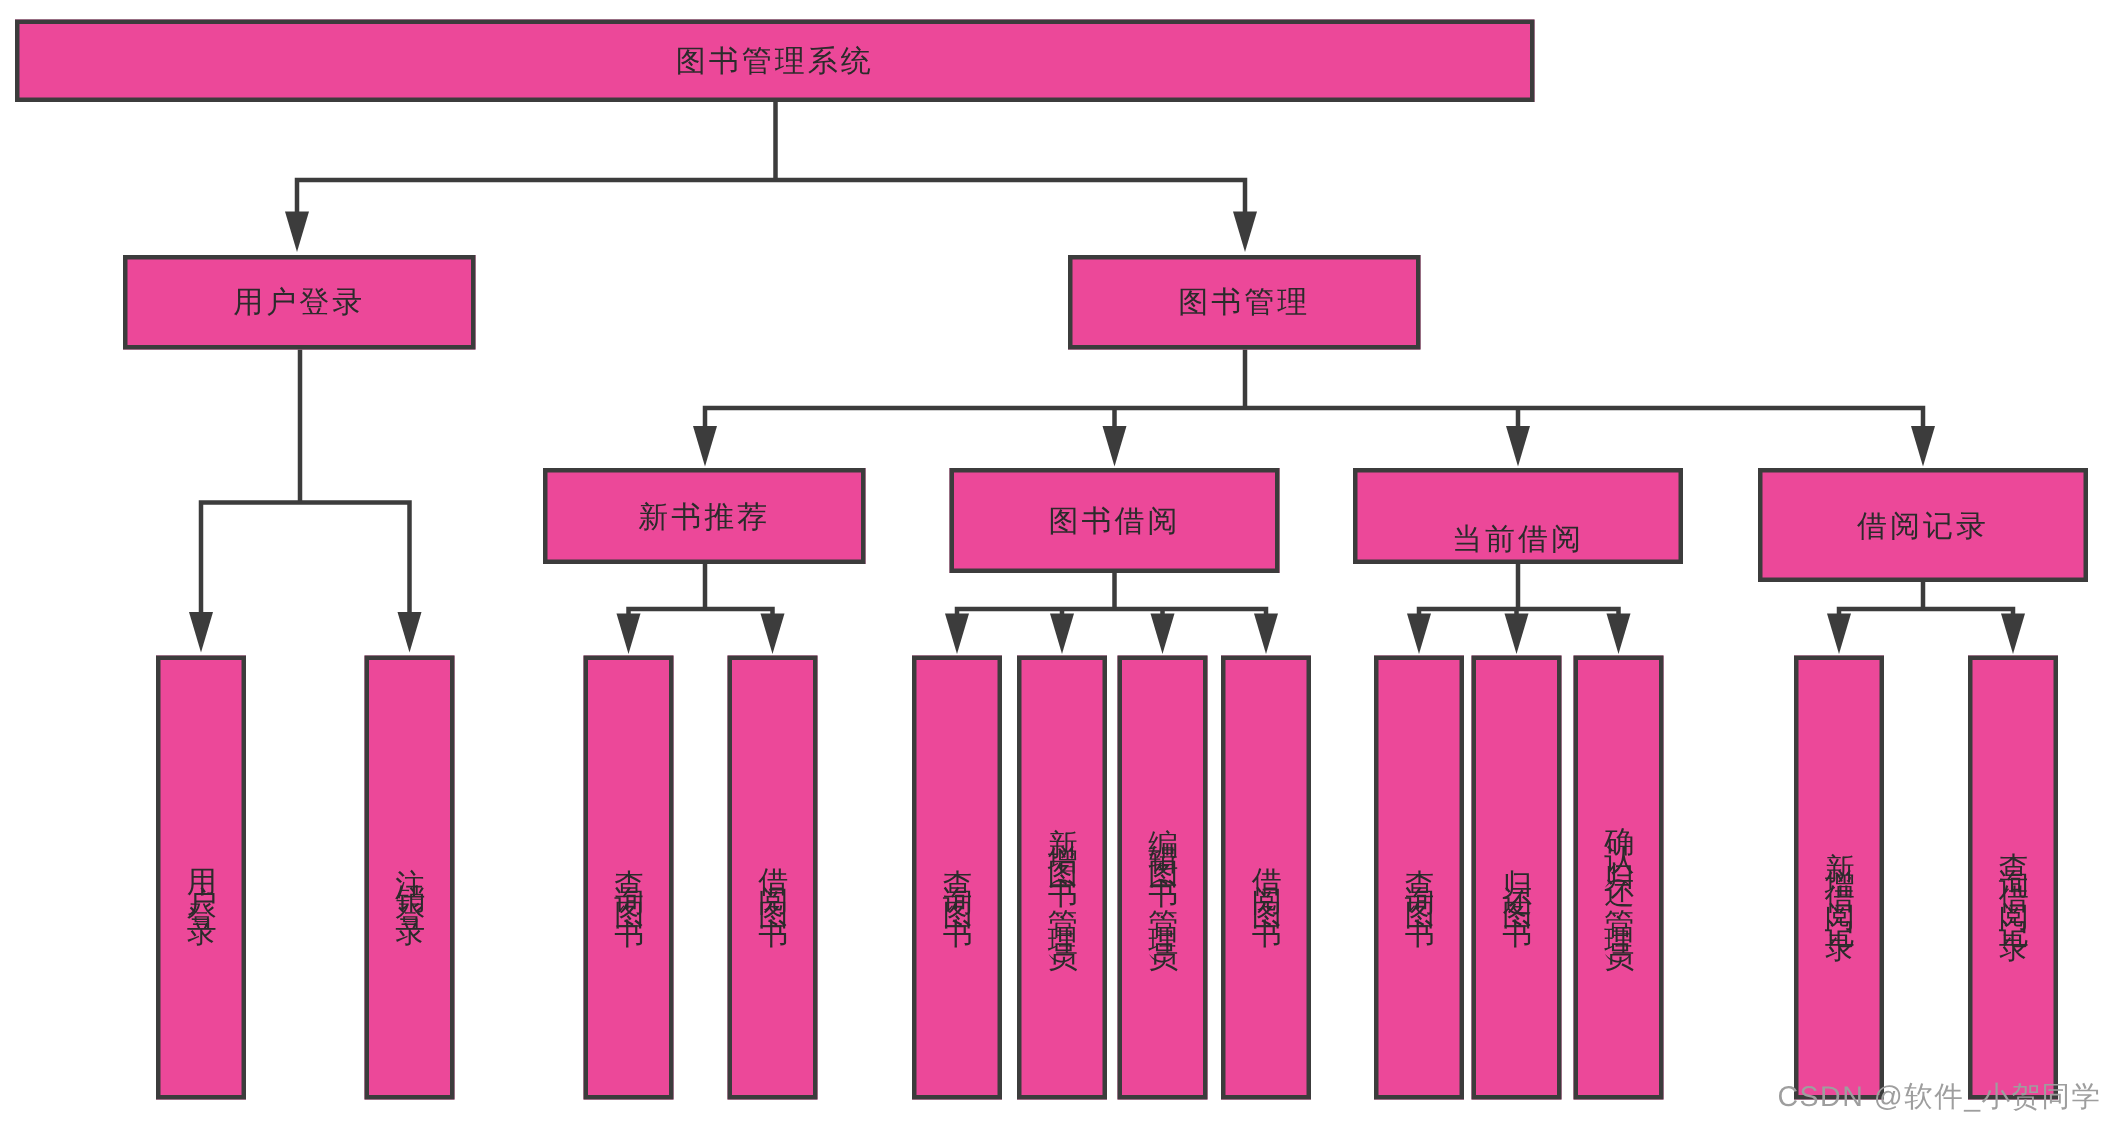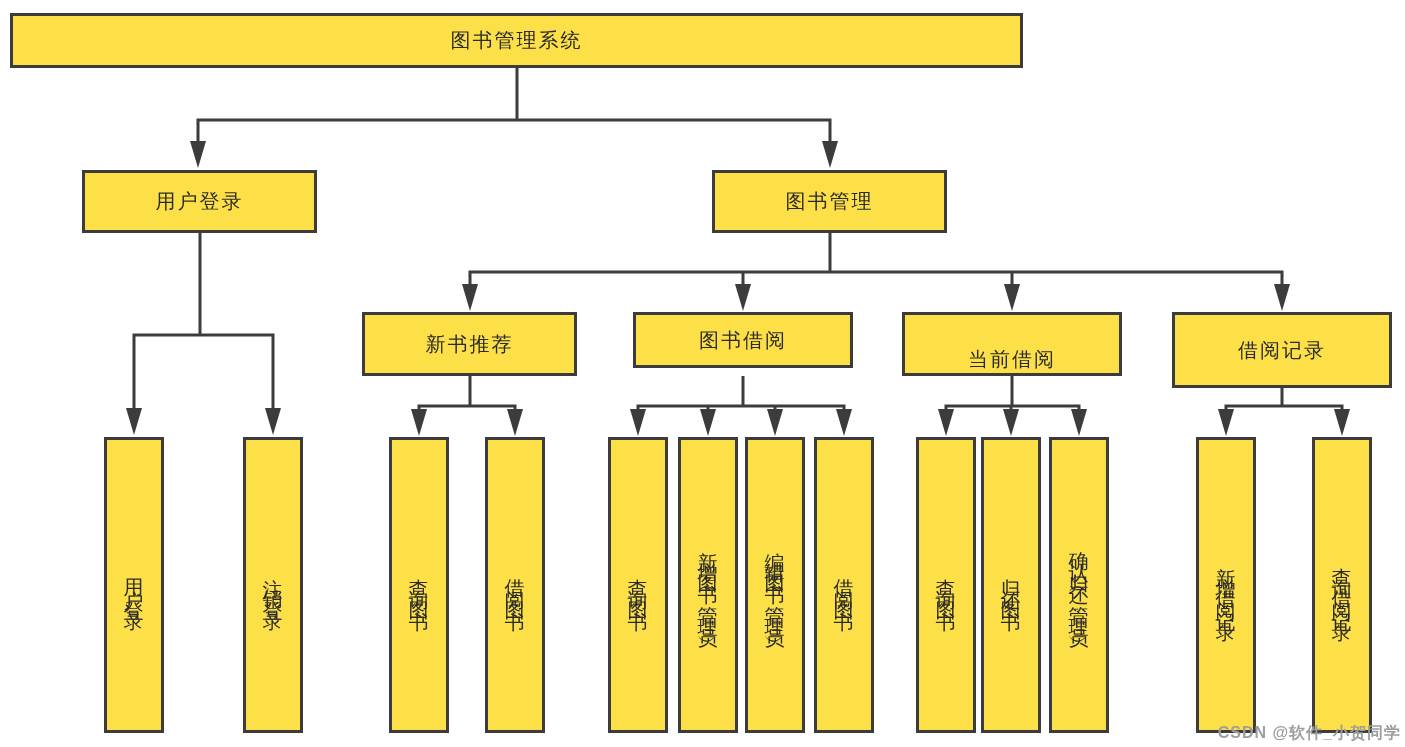--- a/index.html
+++ b/index.html
@@ -18,21 +18,21 @@
   #connector-layer {
     position: absolute;
     left: 0;
     top: 0;
     width: 1405px;
     height: 747px;
   }
   .box {
     position: absolute;
     box-sizing: border-box;
-    background: #fde047;
+    background: #ec4899;
     border: 3px solid #3c3c3c;
     display: flex;
     align-items: center;
     justify-content: center;
     text-align: center;
   }
   .h-label {
     font-size: 20px;
     letter-spacing: 2px;
     white-space: nowrap;
@@ -42,25 +42,24 @@
     text-orientation: mixed;
     font-size: 20px;
     letter-spacing: 11px;
     line-height: 1;
     white-space: nowrap;
   }
   .watermark {
     position: absolute;
     right: 4px;
     bottom: 3px;
-    font-size: 16px;
+    font-size: 19px;
     letter-spacing: 1px;
     color: #9e9e9e;
     white-space: nowrap;
-    font-weight: bold;
   }
 </style>
 </head>
 <body>
 
 <svg id="connector-layer" viewBox="0 0 1405 747" xmlns="http://www.w3.org/2000/svg" aria-hidden="true">
   <g stroke="#3c3c3c" stroke-width="3" fill="none">
 
     <path d="M517 68 L517 121.5
              M196.5 120 L831.5 120
@@ -132,21 +131,21 @@
 <div class="box" style="left:82px; top:170px; width:235px; height:63px;">
   <span class="h-label">用户登录</span>
 </div>
 <div class="box" style="left:712px; top:170px; width:235px; height:63px;">
   <span class="h-label">图书管理</span>
 </div>
 
 <div class="box" style="left:362px; top:312px; width:215px; height:64px;">
   <span class="h-label">新书推荐</span>
 </div>
-<div class="box" style="left:633px; top:312px; width:220px; height:56px;">
+<div class="box" style="left:633px; top:312px; width:220px; height:70px;">
   <span class="h-label">图书借阅</span>
 </div>
 <div class="box" style="left:902px; top:312px; width:220px; height:64px;align-items:flex-end;">
   <span class="h-label">当前借阅</span>
 </div>
 <div class="box" style="left:1172px; top:312px; width:220px; height:76px;">
   <span class="h-label">借阅记录</span>
 </div>
 
 <div class="box" style="left:104px; top:437px; width:60px; height:296px;">

